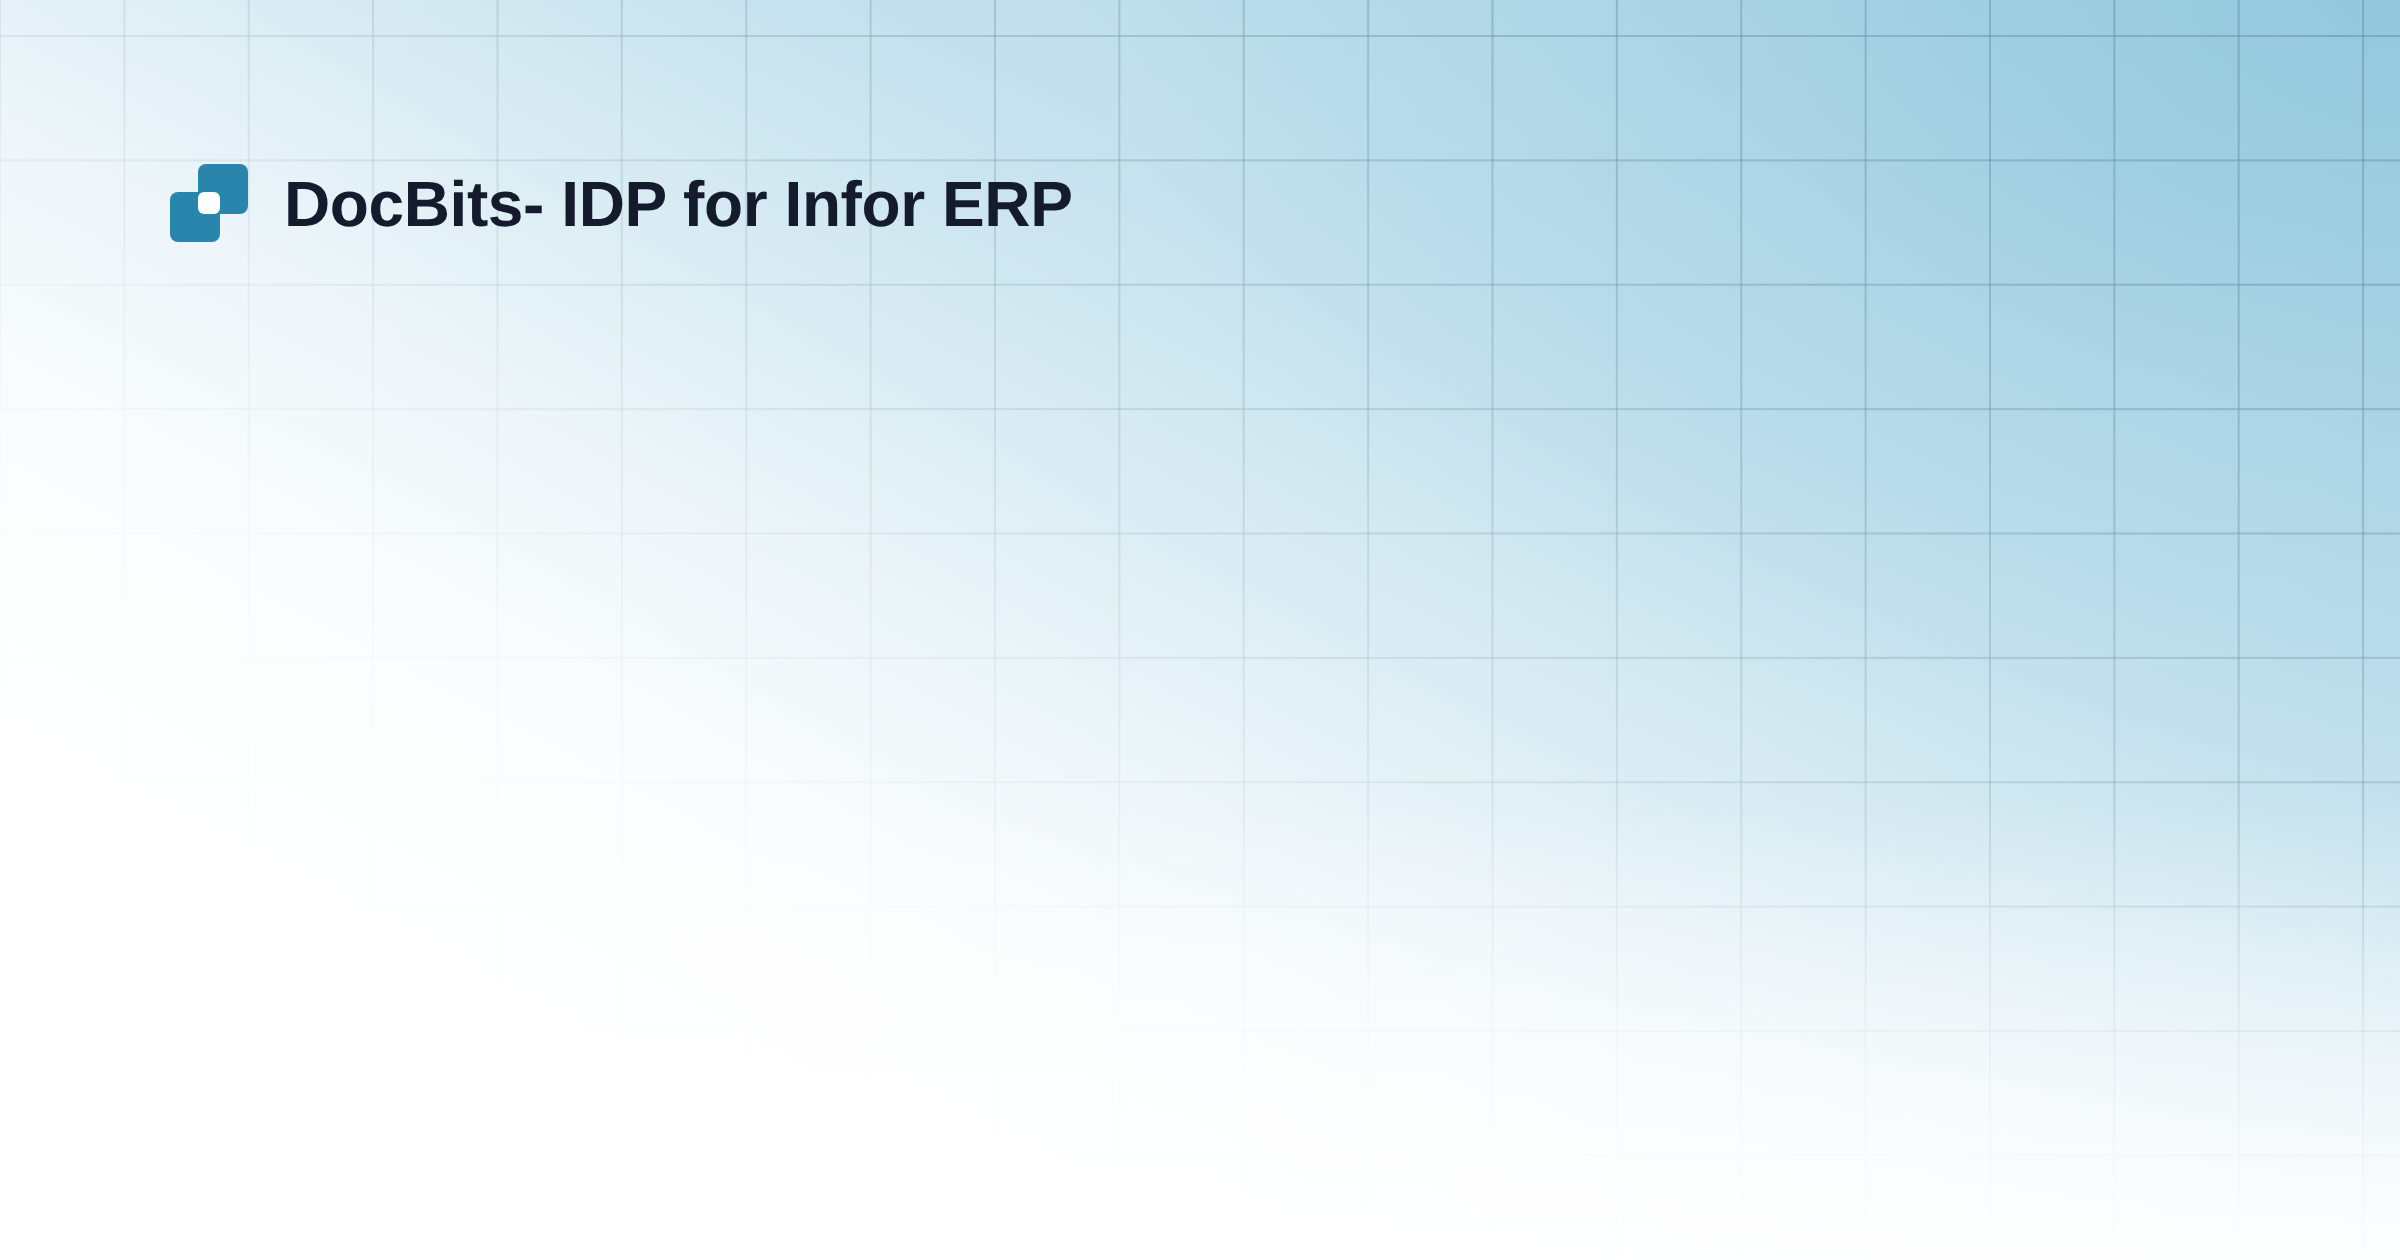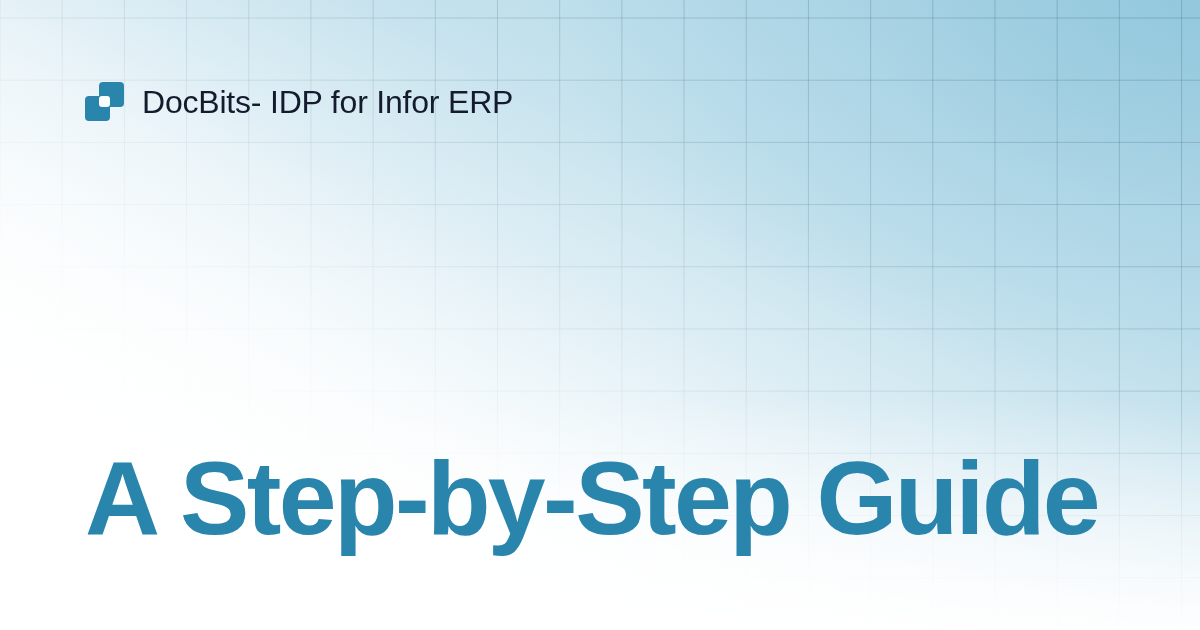--- a/index.html
+++ b/index.html
@@ -144,21 +144,21 @@
     position: absolute;
     left: 14px;
     top: 14px;
     width: 11px;
     height: 11px;
     border-radius: 3px;
     background: #fbfdfe;
   }
   .brand-name {
     font-size: 32px;
-    font-weight: 400;
+    font-weight: 700;
     color: #141b2d;
     letter-spacing: -0.2px;
     white-space: nowrap;
     line-height: 1;
   }
 
   
   .headline {
     position: absolute;
     left: 85px;
@@ -186,16 +186,15 @@
 
     <div class="brand">
       <div class="brand-logo">
         <div class="sq sq-tr"></div>
         <div class="sq sq-bl"></div>
         <div class="notch"></div>
       </div>
       <div class="brand-name">DocBits- IDP for Infor ERP</div>
     </div>
 
-    <div class="headline">A Step-by-Step Guide</div>
 
   </div>
 </div>
 
 </body></html>

